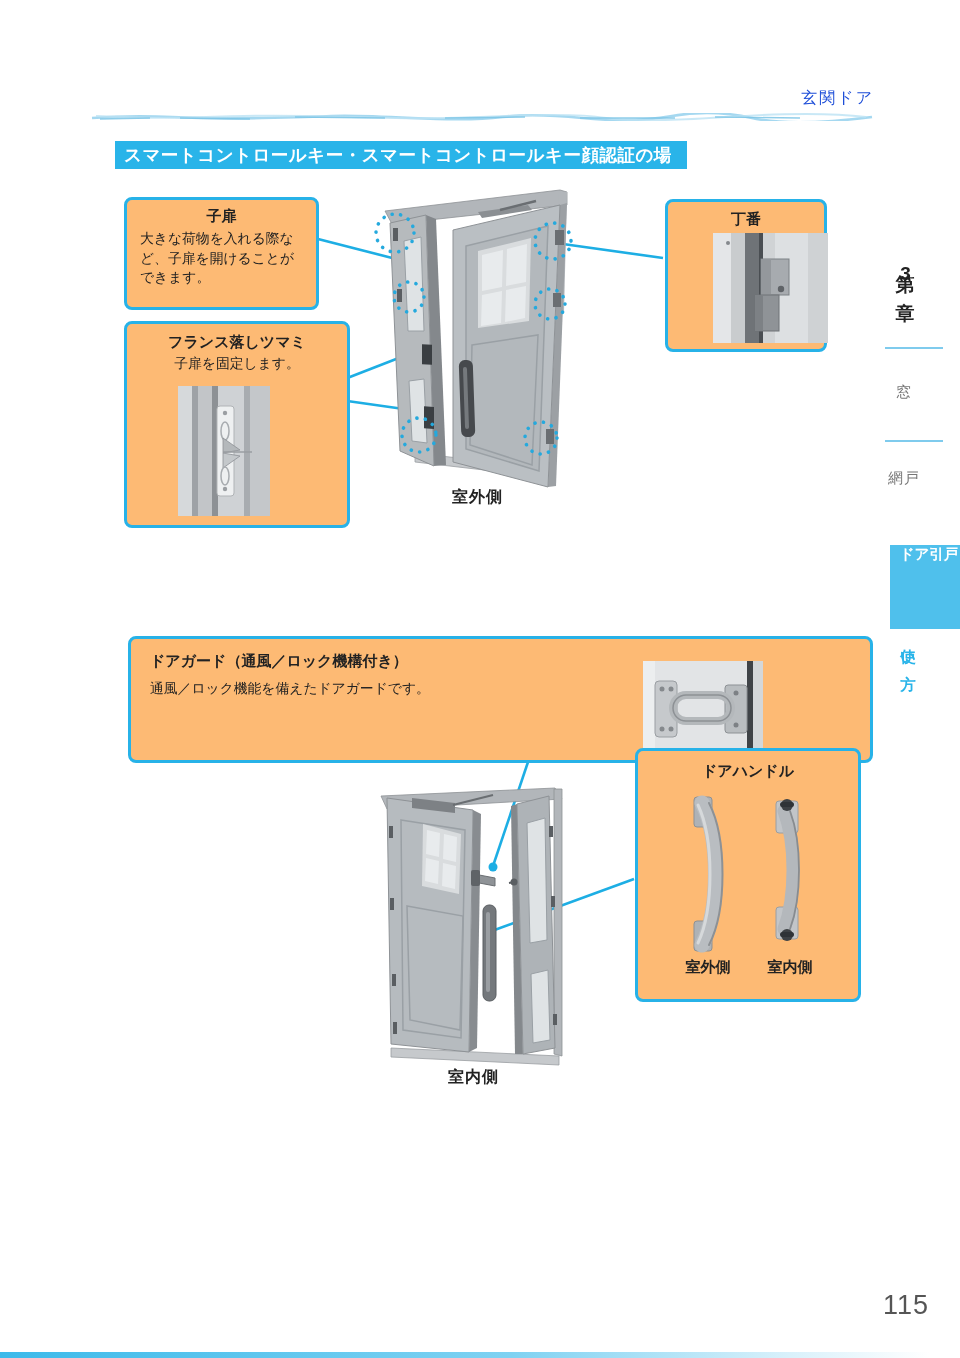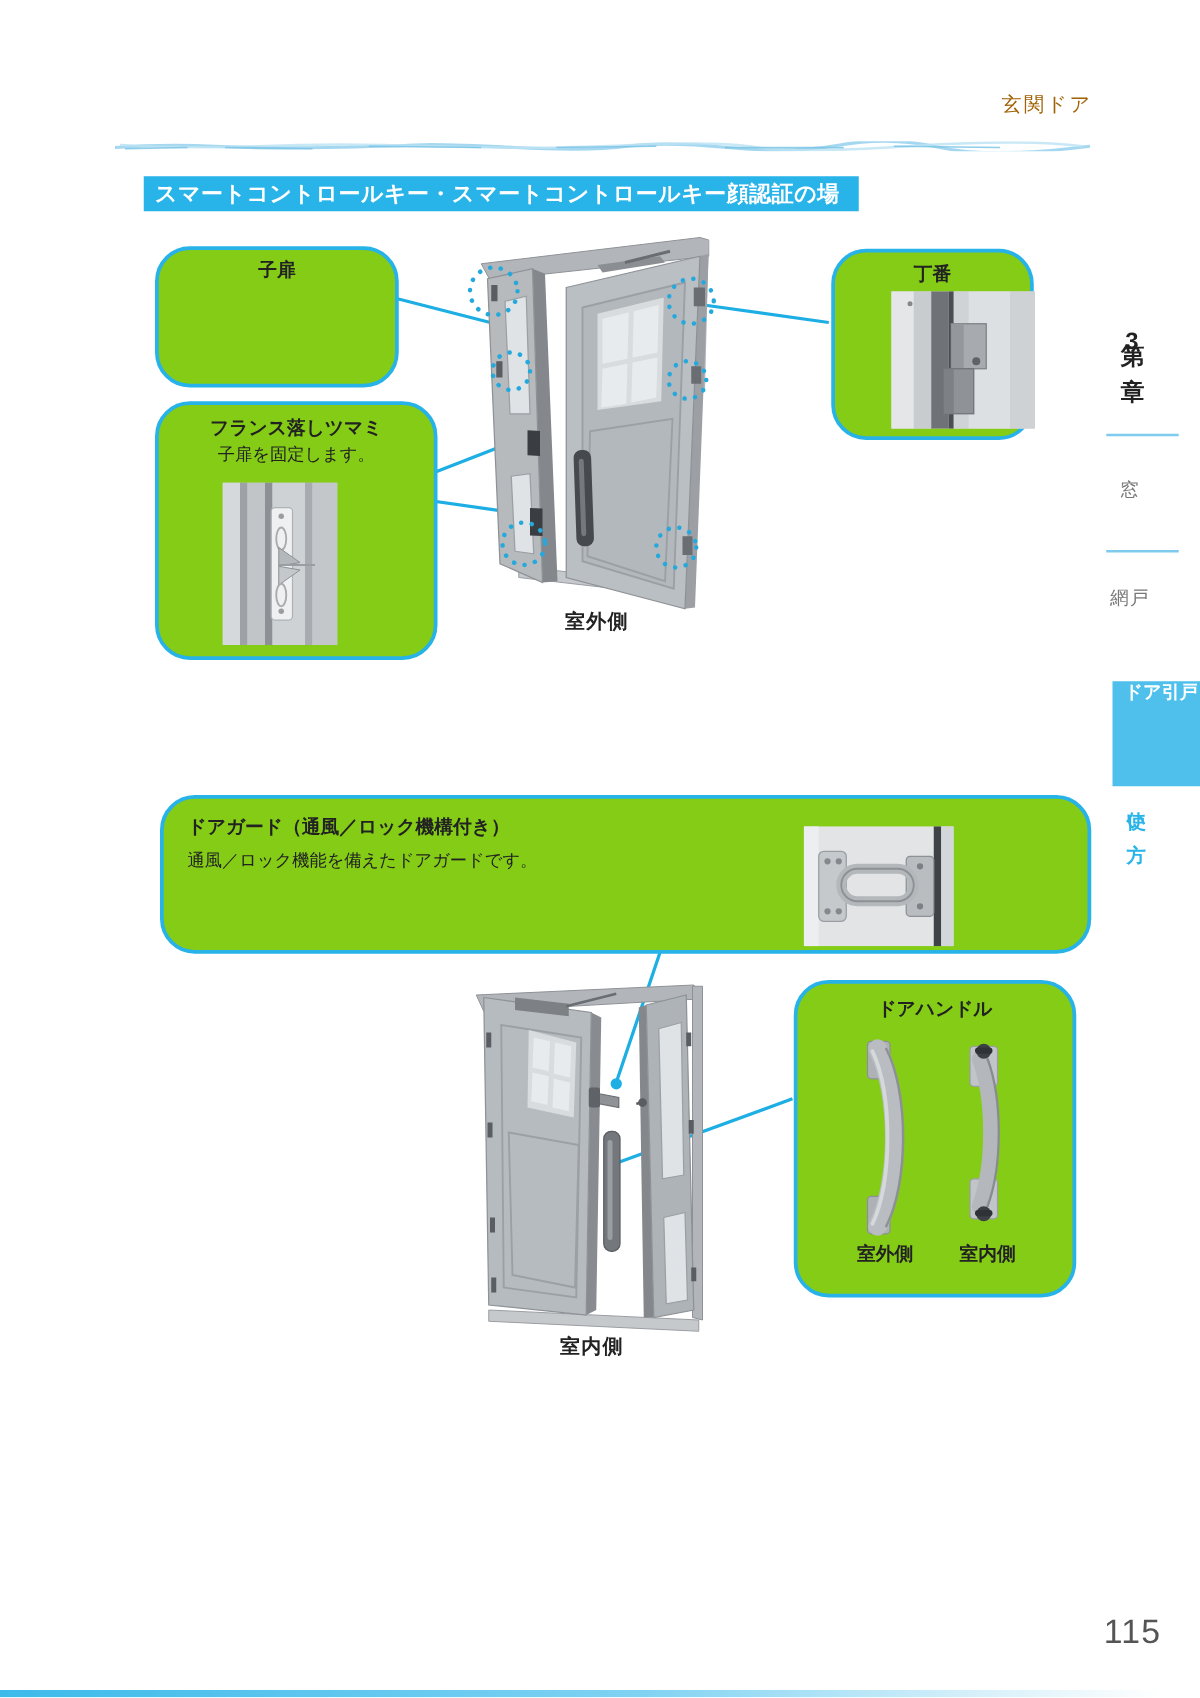--- a/index.html
+++ b/index.html
@@ -6,34 +6,34 @@
   html,body { background:#fff; }
   .page {
     position:relative; width:960px; height:1358px; margin:0 auto;
     background:#fff; overflow:hidden;
     font-family:"Liberation Sans","DejaVu Sans",sans-serif;
     color:#222;
   }
   .abs { position:absolute; }
 
   
-  .header-label { top:74px; right:86px; font-size:16px; color:#a16207; letter-spacing:2px; }
+  .header-label { top:88px; right:86px; font-size:16px; color:#1d4ed8; letter-spacing:2px; }
   .divider { top:113px; left:90px; width:786px; height:8px; }
 
   
   .section-bar {
     top:141px; left:115px; width:572px; height:28px;
     background:#29b4e9; color:#fff; font-weight:bold; font-size:17.5px;
     line-height:28px; padding-left:9px; letter-spacing:0.5px;
   }
 
   
   .callout {
-    position:absolute; background:#84cc16;
-    border:3px solid #27b2e8; border-radius:28px; z-index:3;
+    position:absolute; background:#fdba74;
+    border:3px solid #27b2e8; border-radius:8px; z-index:3;
   }
   .callout .title { font-weight:bold; font-size:15px; text-align:center; color:#222; }
   .callout .body { font-size:13.8px; line-height:1.42; color:#222; }
 
   .box-kobira { left:124px; top:197px; width:195px; height:113px; }
   .box-kobira .title { margin-top:7px; }
   .box-kobira .body { padding:3px 11px 0 13px; }
 
   .box-france { left:124px; top:321px; width:226px; height:207px; }
   .box-france .title { margin-top:9px; }
@@ -42,21 +42,21 @@
 
   .box-hinge { left:665px; top:199px; width:162px; height:153px; }
   .box-hinge .title { margin-top:8px; }
   .box-hinge .photo { position:absolute; left:45px; top:31px; }
 
   .box-guard { left:128px; top:636px; width:745px; height:127px; }
   .box-guard .title { text-align:left; padding:13px 0 0 19px; font-size:15px; }
   .box-guard .body { padding:7px 0 0 19px; line-height:1.55; }
   .box-guard .photo { position:absolute; left:512px; top:22px; }
 
-  .box-handle { left:635px; top:784px; width:226px; height:254px; }
+  .box-handle { left:635px; top:748px; width:226px; height:254px; }
   .box-handle .title { margin-top:11px; }
   .box-handle .photo-out { position:absolute; left:52px; top:42px; }
   .box-handle .photo-in  { position:absolute; left:128px; top:40px; }
   .hlabel { position:absolute; font-size:15px; font-weight:bold; color:#222; width:80px; text-align:center; }
   .hlabel.out { left:30px; top:207px; }
   .hlabel.in  { left:112px; top:207px; }
 
   
   .diagram-label { font-size:16px; font-weight:bold; color:#222; letter-spacing:1px; }
   .label-out { left:452px; top:487px; }
@@ -205,20 +205,21 @@
     <circle cx="141" cy="96" r="3.5" fill="#5a5e62"></circle>
     <path d="M136,97 L141,96" stroke="#5a5e62" stroke-width="2"></path>
     <rect x="176" y="40" width="4" height="11" fill="#5a5e62"></rect>
     <rect x="178" y="110" width="4" height="11" fill="#5a5e62"></rect>
     <rect x="180" y="228" width="4" height="11" fill="#5a5e62"></rect>
   </svg>
   <div class="abs diagram-label label-in">室内側</div>
 
   <div class="callout box-kobira">
     <div class="title">子扉</div>
+    <div class="body">大きな荷物を入れる際など、子扉を開けることができます。</div>
   </div>
 
   <div class="callout box-france">
     <div class="title">フランス落しツマミ</div>
     <div class="sub">子扉を固定します。</div>
     <svg class="photo" width="92" height="130" viewBox="0 0 92 130">
       <rect width="92" height="130" fill="#c9cccf"></rect>
       <rect x="0" width="14" height="130" fill="#d6d9db"></rect>
       <rect x="14" width="6" height="130" fill="#9ea2a6"></rect>
       <rect x="20" width="14" height="130" fill="#c2c5c8"></rect>

